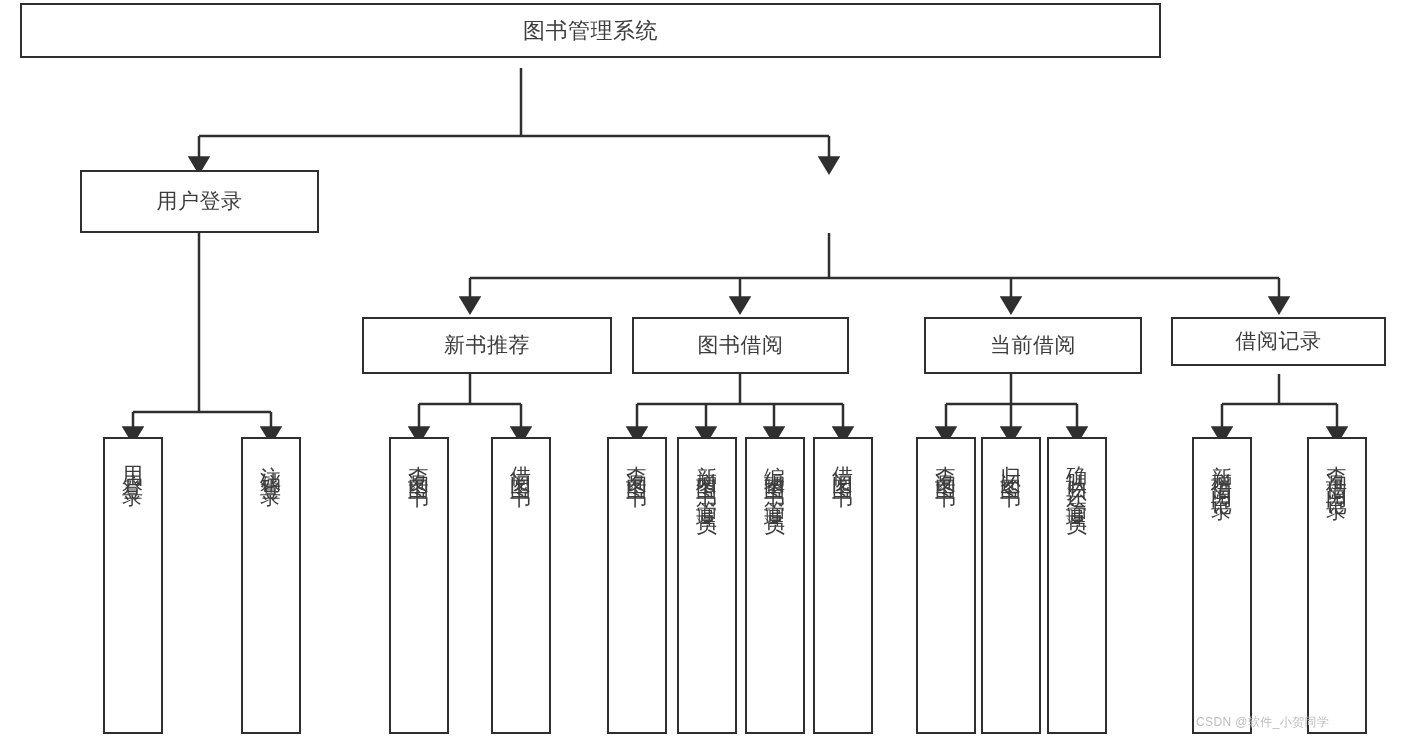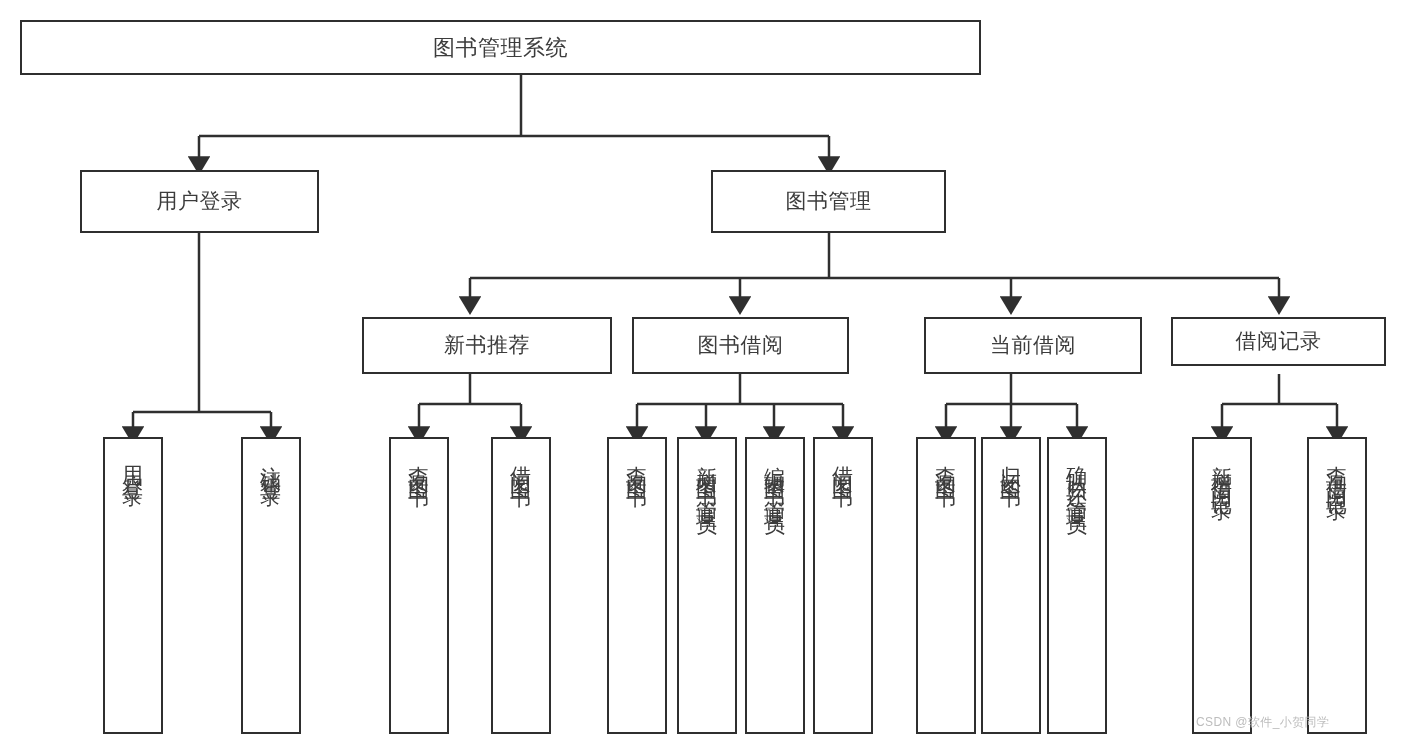--- a/index.html
+++ b/index.html
@@ -119,31 +119,28 @@
       <path d="M1011,404 L1011,430" marker-end="url(#arrow)"></path>
       <path d="M1077,404 L1077,430" marker-end="url(#arrow)"></path>
 
       <path d="M1279,374 L1279,404"></path>
       <path d="M1222,404 L1337,404"></path>
       <path d="M1222,404 L1222,430" marker-end="url(#arrow)"></path>
       <path d="M1337,404 L1337,430" marker-end="url(#arrow)"></path>
     </g>
   </svg>
 
-  <div class="node root horiz" style="left:20px; top:20px; width:961px; height:55px;">
+  <div class="node root horiz" style="left:20px; top:3px; width:1141px; height:55px;">
     <span class="label">图书管理系统</span>
   </div>
 
   <div class="node horiz" style="left:80px; top:170px; width:239px; height:63px;">
     <span class="label">用户登录</span>
   </div>
 
-  <div class="node horiz" style="left:711px; top:170px; width:235px; height:63px;">
-    <span class="label">图书管理</span>
-  </div>
 
   <div class="node horiz" style="left:362px; top:317px; width:250px; height:57px;">
     <span class="label">新书推荐</span>
   </div>
 
   <div class="node horiz" style="left:632px; top:317px; width:217px; height:57px;">
     <span class="label">图书借阅</span>
   </div>
 
   <div class="node horiz" style="left:924px; top:317px; width:218px; height:57px;">

